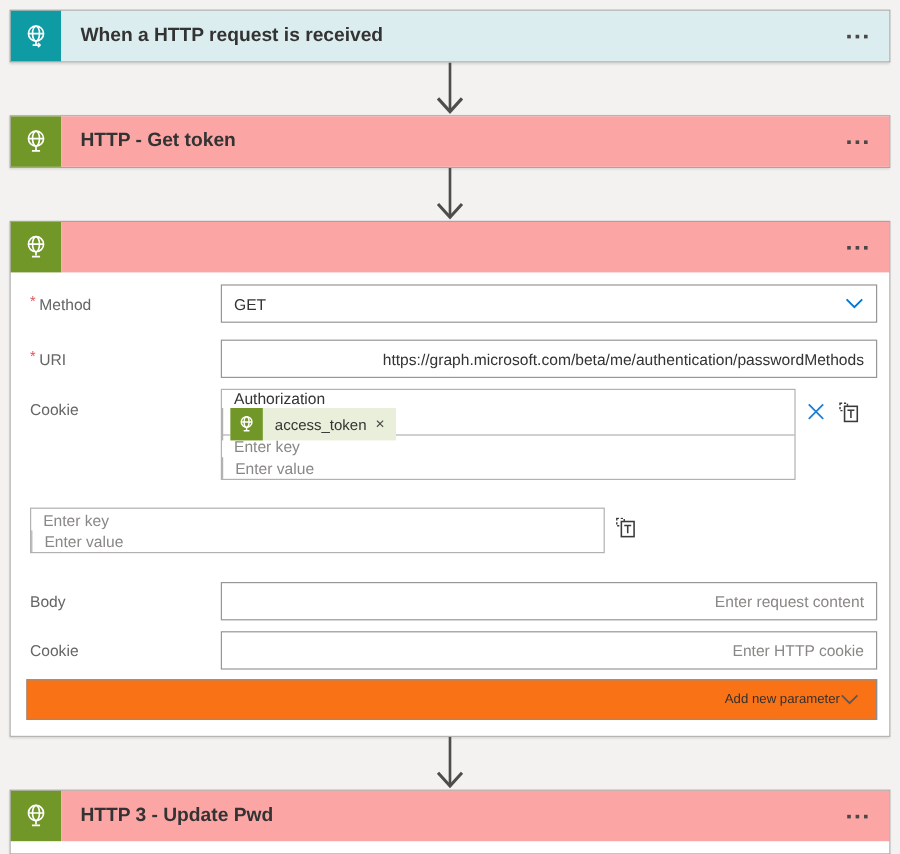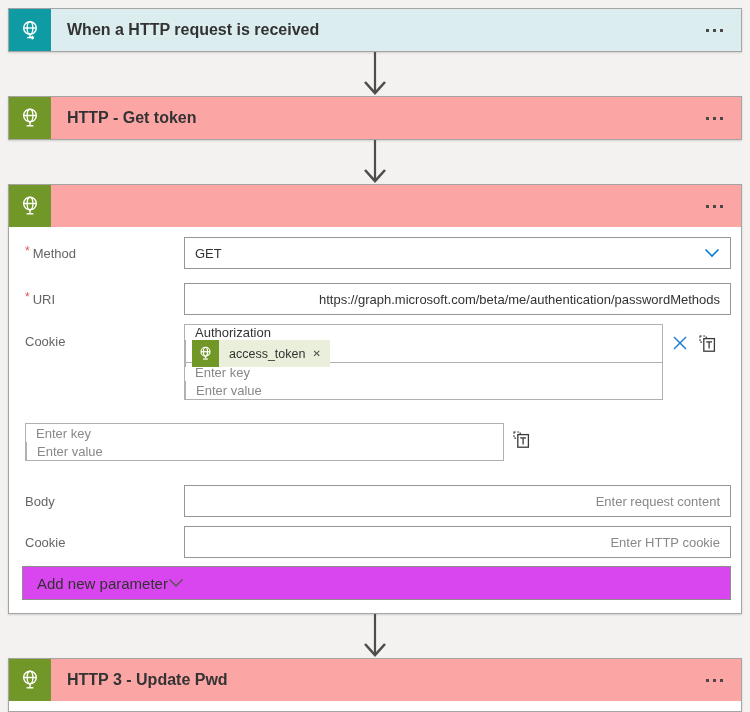--- a/index.html
+++ b/index.html
@@ -82,24 +82,24 @@
   .chip-label { padding: 0 7px 0 10px; font-size: 12.5px; color: #333; }
   .chip-x { font-size: 10px; color: #4A4A48; padding-right: 9px; cursor: pointer; }
 
   .row-icons { display: flex; align-items: flex-start; margin-left: 9px; gap: 11px; }
   .row-icons.hdr { padding-top: 11px; }
   .row-icons.qry { padding-top: 8px; }
   .icon-btn { cursor: pointer; display: block; }
 
   .add-param {
     margin-top: 8px; margin-left: -3px; width: 709px; height: 34px;
-    border: 1px solid #8F8D8B; background: #d946ef;
-    display: flex; align-items: center; justify-content: flex-start;
+    border: 1px solid #8F8D8B; background: #f97316;
+    display: flex; align-items: center; justify-content: flex-end;
     padding: 0 14px; cursor: pointer;
-    font-size: 15px; color: #323130;
+    font-size: 11px; color: #323130;
   }
 
   .stub-body { height: 10px; background: #fff; }
 </style>
 </head>
 <body>
 
 <div class="canvas">
 
   <div class="card teal">

